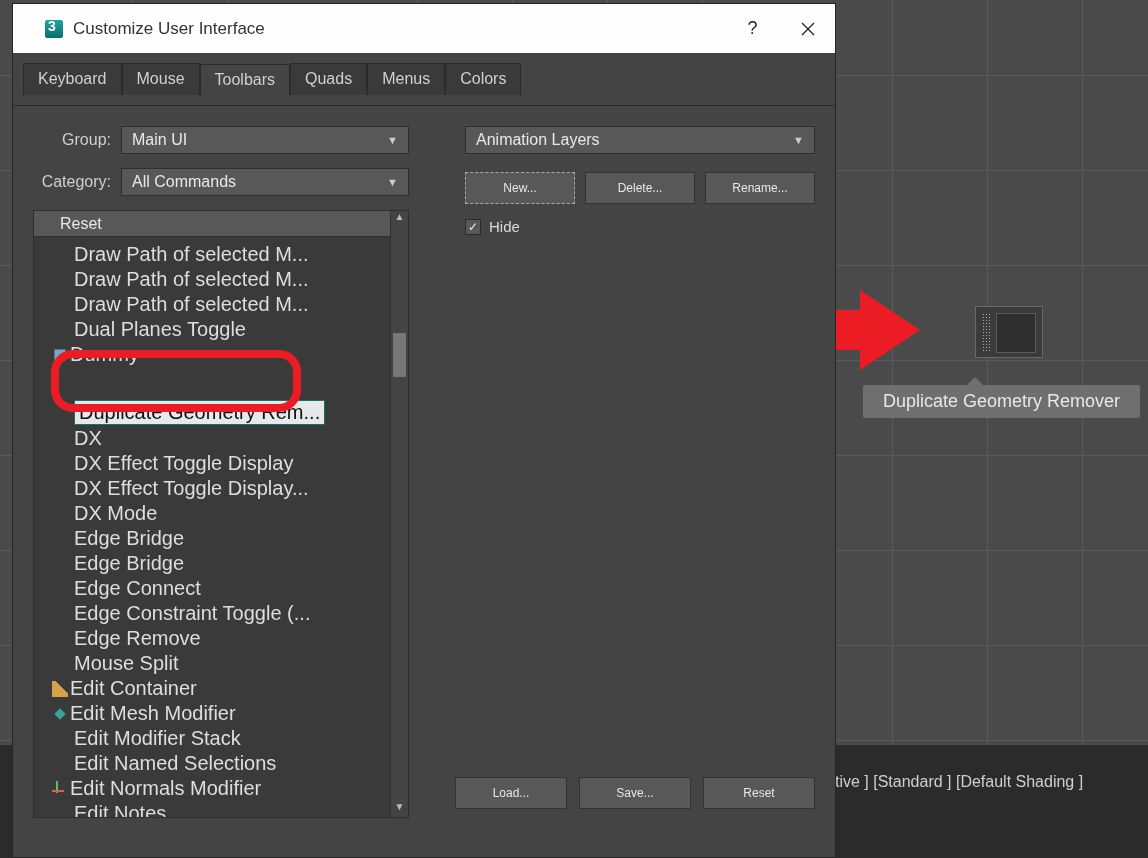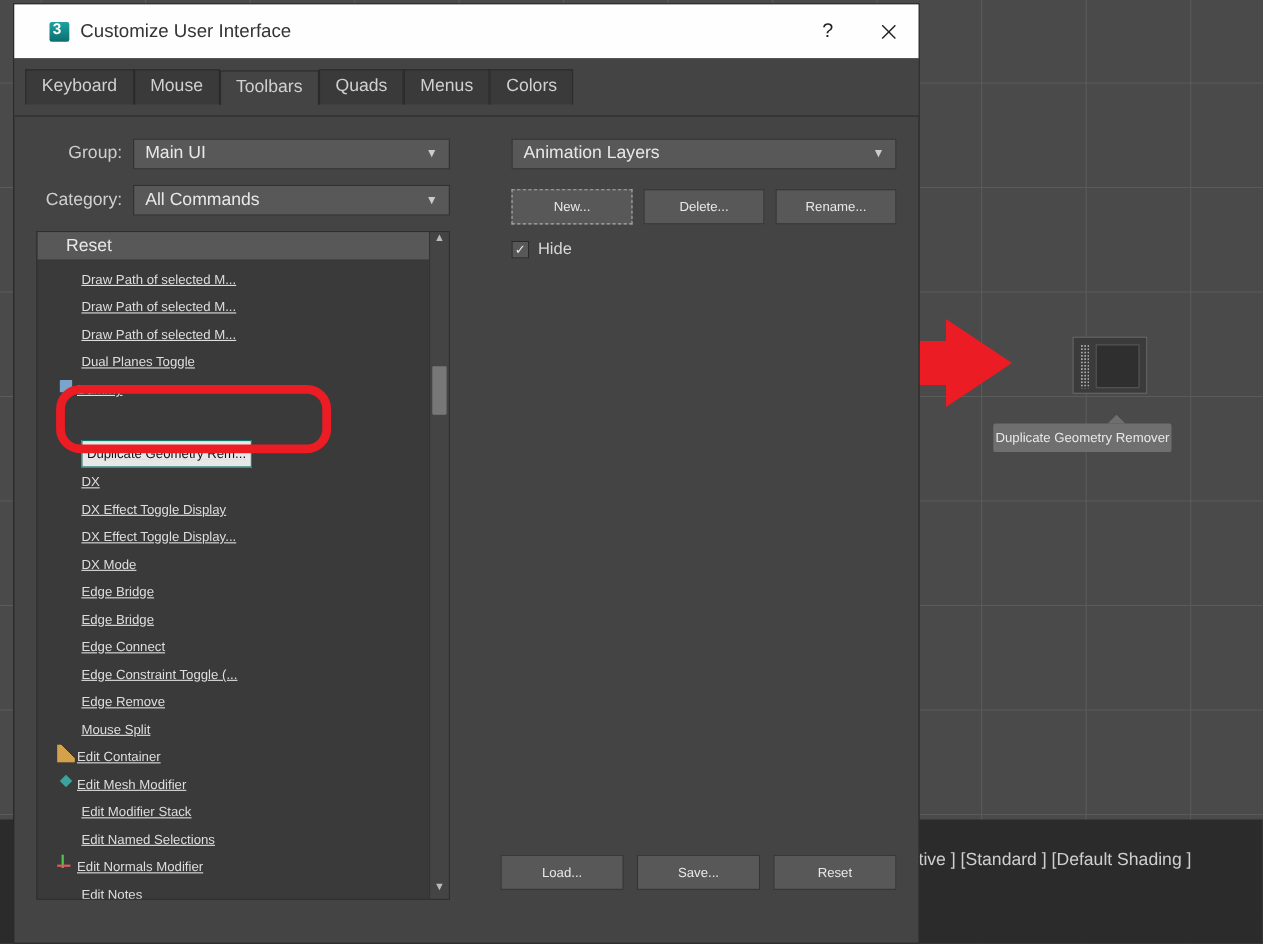--- a/index.html
+++ b/index.html
@@ -39,23 +39,23 @@
   .float-toolbar .drag-handle{
     position:absolute; left:6px; top:6px; width:8px; height:40px;
     background-image:radial-gradient(#aaa 1px, transparent 1px);
     background-size:3px 3px;
   }
   .float-toolbar .slot{
     position:absolute; left:20px; top:6px; width:40px; height:40px;
     background:#2f2f2f; border:1px solid #5a5a5a;
   }
   .tooltip{
-    position:absolute; left:903px; top:385px;
-    background:#6f6f6f; color:#e8e8e8; padding:6px 2px; border-radius:2px;
-    font-size:12px;
+    position:absolute; left:863px; top:385px;
+    background:#6f6f6f; color:#e8e8e8; padding:6px 20px; border-radius:2px;
+    font-size:18px;
   }
   .tooltip::before{
     content:""; position:absolute; top:-8px; left:104px;
     border-left:8px solid transparent; border-right:8px solid transparent;
     border-bottom:8px solid #6f6f6f;
   }
   
   .red-arrow{
     position:absolute; left:790px; top:290px; width:130px; height:80px;
   }
@@ -112,22 +112,22 @@
     border:1px solid #2f2f2f; background:#3a3a3a; height:608px; margin-top:8px;
     display:flex;
   }
   .list-inner{ flex:1; overflow:hidden; }
   .list-header{
     background:#585858; height:26px; display:flex; align-items:center;
     padding-left:26px; font-size:16px; color:#e8e8e8; border-bottom:1px solid #2f2f2f;
   }
   .list-body{ padding:5px 0 5px 0; }
   .list-item{
-    padding:1px 0 1px 18px; color:#dedede; font-size:12px; line-height:23px;
-    display:flex; align-items:flex-start; white-space:nowrap; cursor:pointer;text-decoration:underline;
+    padding:1px 0 1px 18px; color:#dedede; font-size:20px; line-height:23px;
+    display:flex; align-items:center; white-space:nowrap; cursor:pointer;
   }
   .list-item .ic{ width:16px; height:16px; margin-right:2px; display:inline-block; position:relative;}
   .list-item .ic.cube{ background:#7aa4c8; border-radius:1px; transform:scale(0.7);}
   .list-item .ic.pencil{ background:linear-gradient(45deg,#d4a24a 60%, transparent 60%);}
   .list-item .ic.diamond{ background:#3aa39c; transform:rotate(45deg) scale(0.5);}
   .list-item .ic.axis::before{content:""; position:absolute; width:2px; height:12px; background:#4ec94e; left:4px;}
   .list-item .ic.axis::after{content:""; position:absolute; width:12px; height:2px; background:#e05a5a; top:9px;}
   .indent{ padding-left:40px; }
   .list-item.highlighted span.txt{
     background:#e8e8e8; color:#111; border:1px solid #0f766e; padding:0 4px;margin-top:32px;

